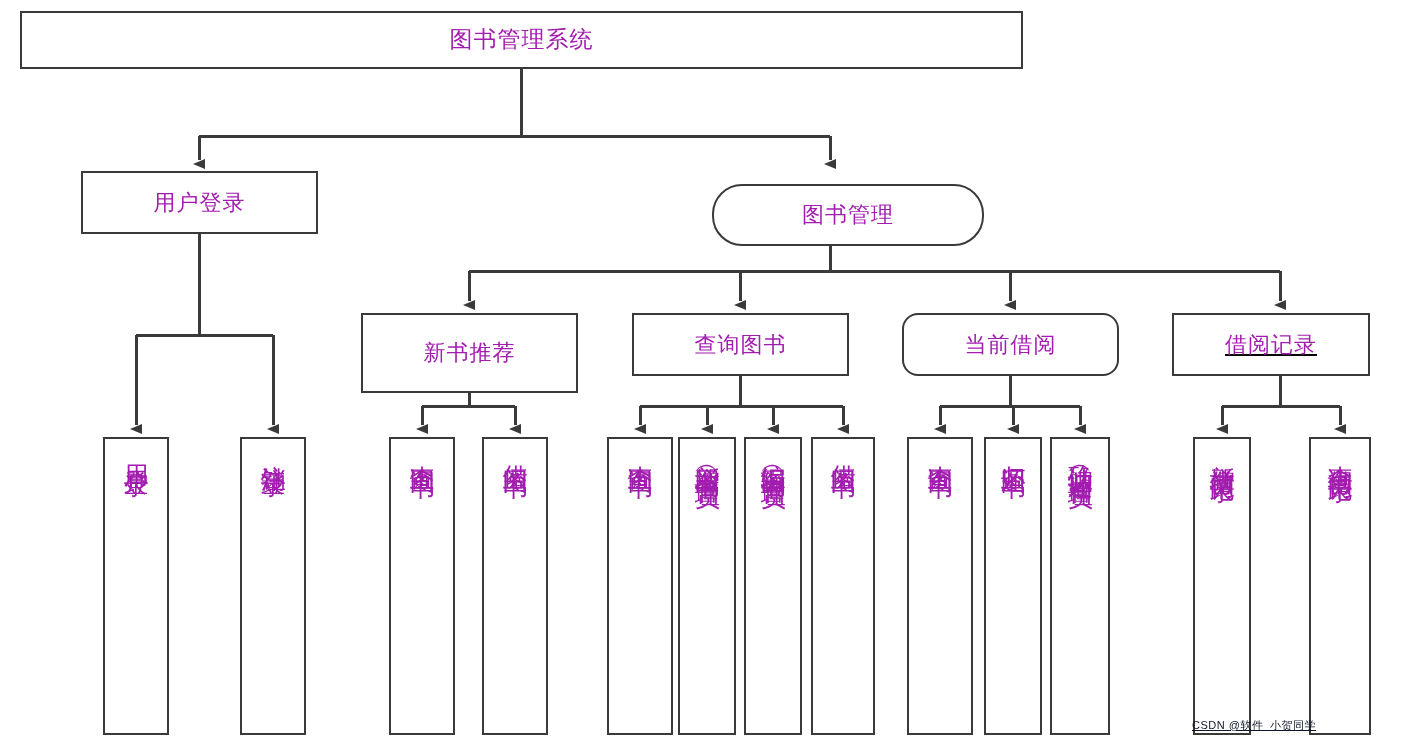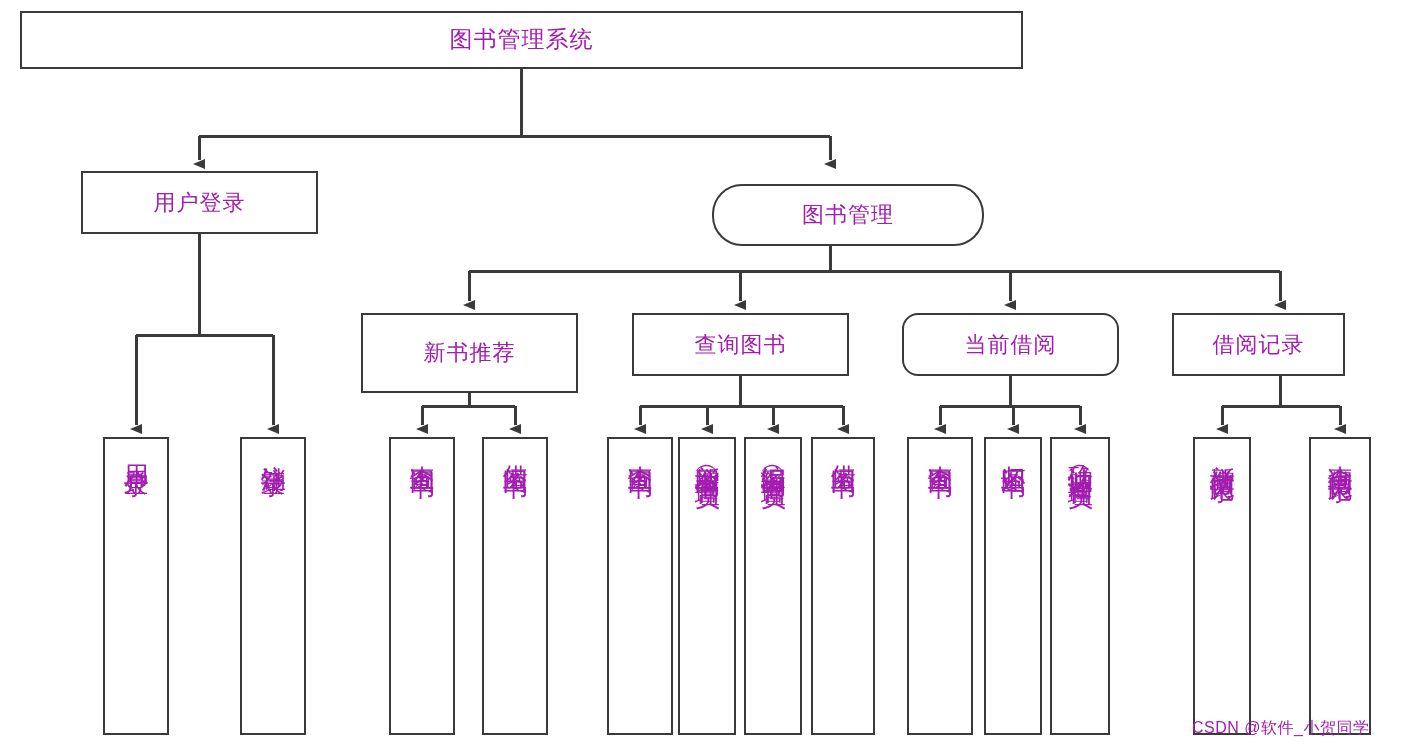--- a/index.html
+++ b/index.html
@@ -54,24 +54,25 @@
     text-orientation: upright;
     font-size: 25px;
     letter-spacing: 3px;
     white-space: nowrap;
   }
   .node.root .node-label {
     font-size: 23px;
   }
   .watermark {
     position: absolute;
-    color: #a21caf;
-    font-size: 16px;
+    color: #0f172a;
+    font-size: 11px;
     white-space: nowrap;
     letter-spacing: 0.5px;
+    text-decoration: underline;
   }
 </style>
 </head>
 <body>
 
 <div id="canvas">
 
   <svg id="edges" viewBox="0 0 1405 747" xmlns="http://www.w3.org/2000/svg">
     <defs>
       <marker id="arrow" markerWidth="10" markerHeight="12" refX="1" refY="6" orient="auto" markerUnits="userSpaceOnUse">
@@ -135,21 +136,21 @@
 
   <div class="node horiz" style="left: 361px; top: 313px; width: 217px; height: 80px;">
     <span class="node-label">新书推荐</span>
   </div>
   <div class="node horiz" style="left: 632px; top: 313px; width: 217px; height: 63px;">
     <span class="node-label">查询图书</span>
   </div>
   <div class="node horiz" style="left: 902px; top: 313px; width: 217px; height: 63px; border-radius: 16px;">
     <span class="node-label">当前借阅</span>
   </div>
-  <div class="node horiz" style="left: 1172px; top: 313px; width: 173px; height: 63px;">
+  <div class="node horiz" style="left: 1172px; top: 313px; width: 198px; height: 63px; text-decoration: underline;">
     <span class="node-label">借阅记录</span>
   </div>
 
   <div class="node vert" style="left: 103px; top: 437px; width: 66px; height: 298px;">
     <span class="node-label">用户登录</span>
   </div>
   <div class="node vert" style="left: 240px; top: 437px; width: 66px; height: 298px;">
     <span class="node-label">注销登录</span>
   </div>
   <div class="node vert" style="left: 389px; top: 437px; width: 66px; height: 298px;">

